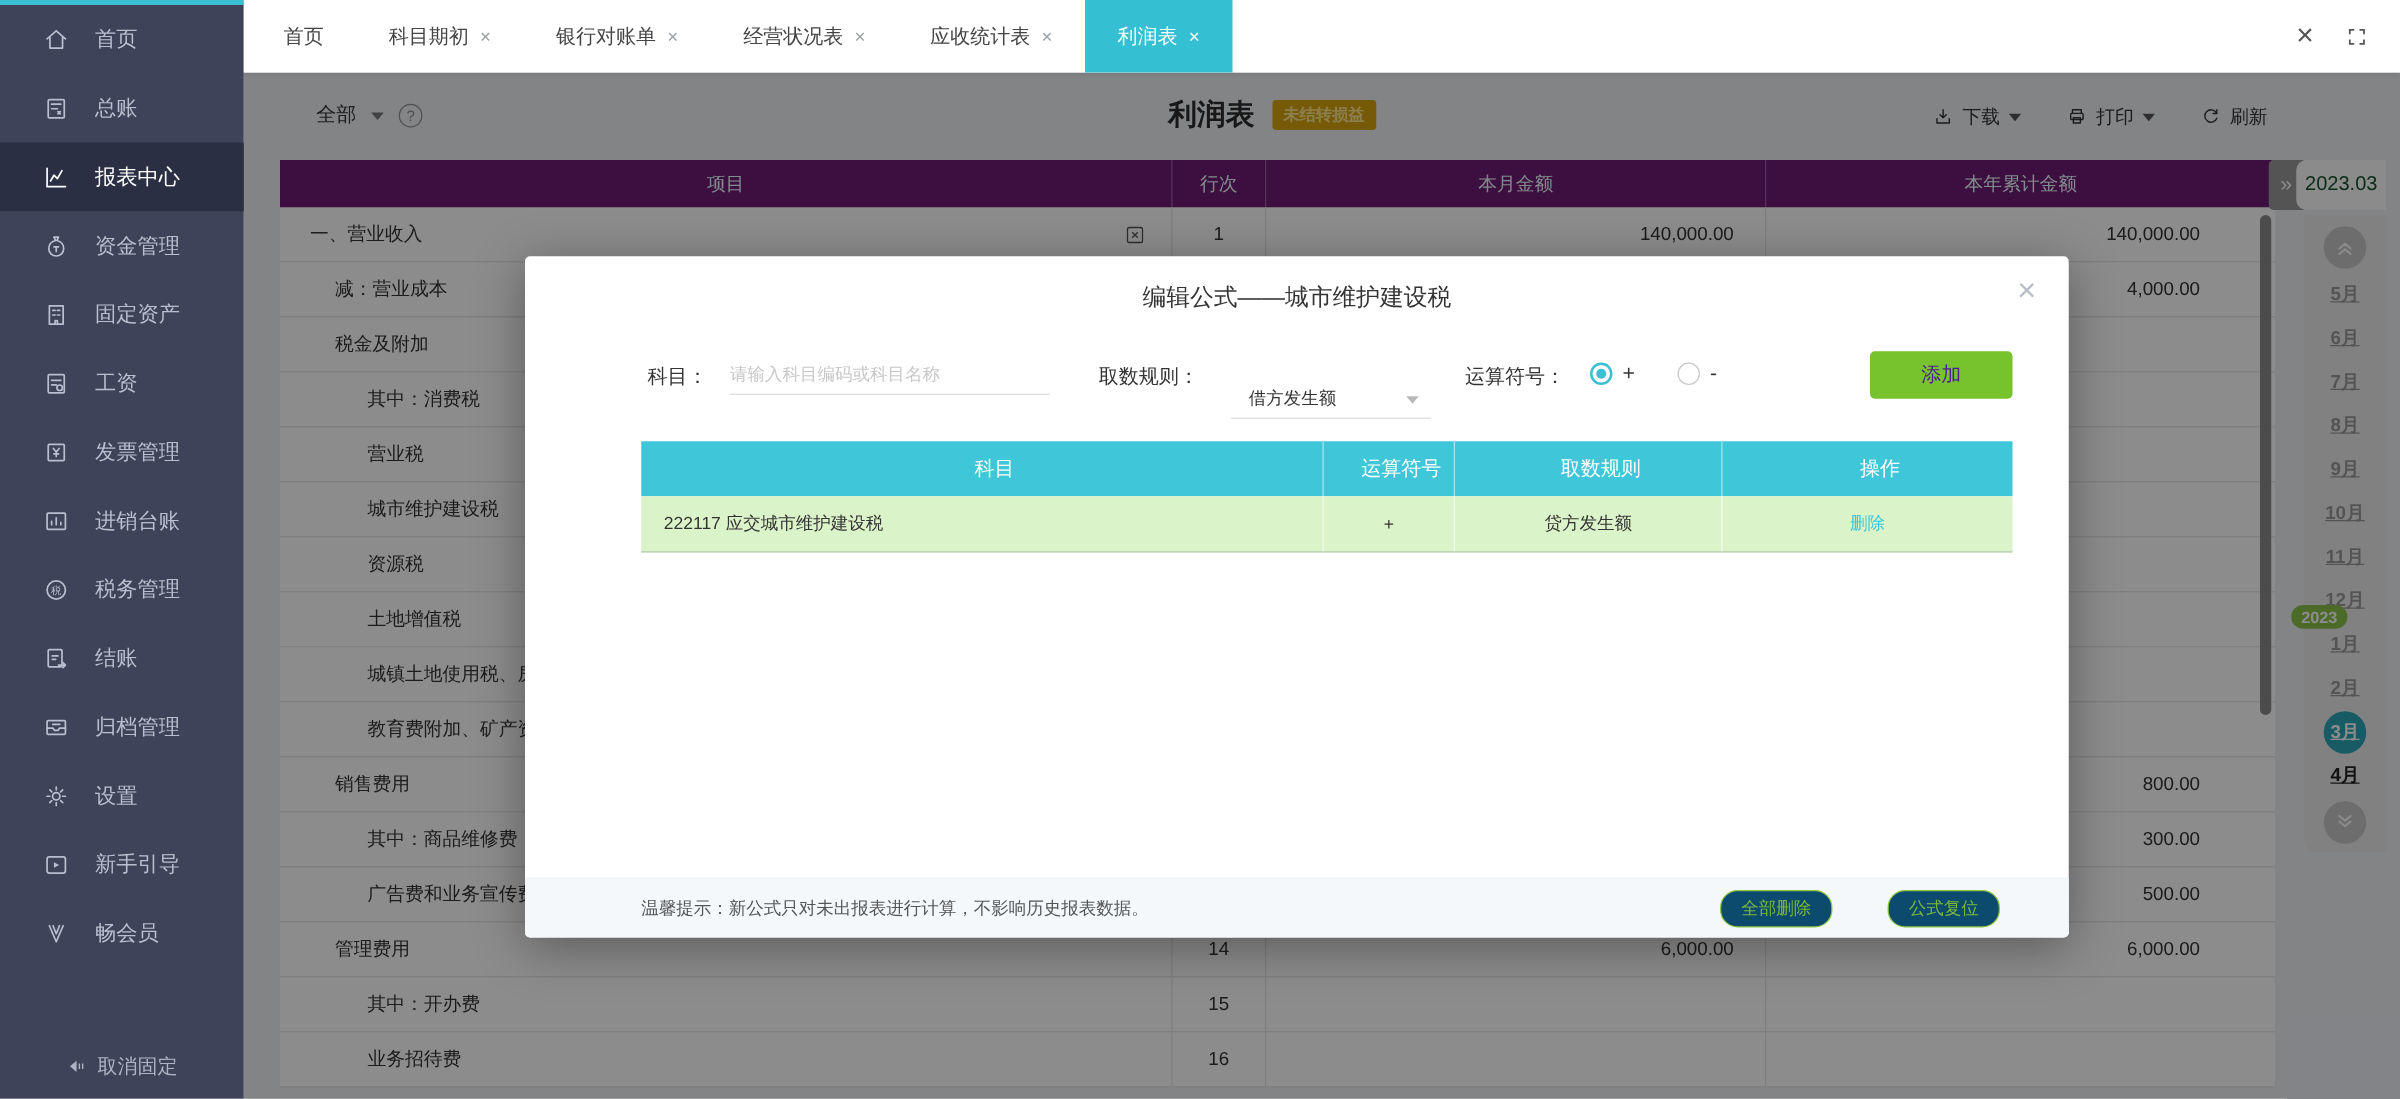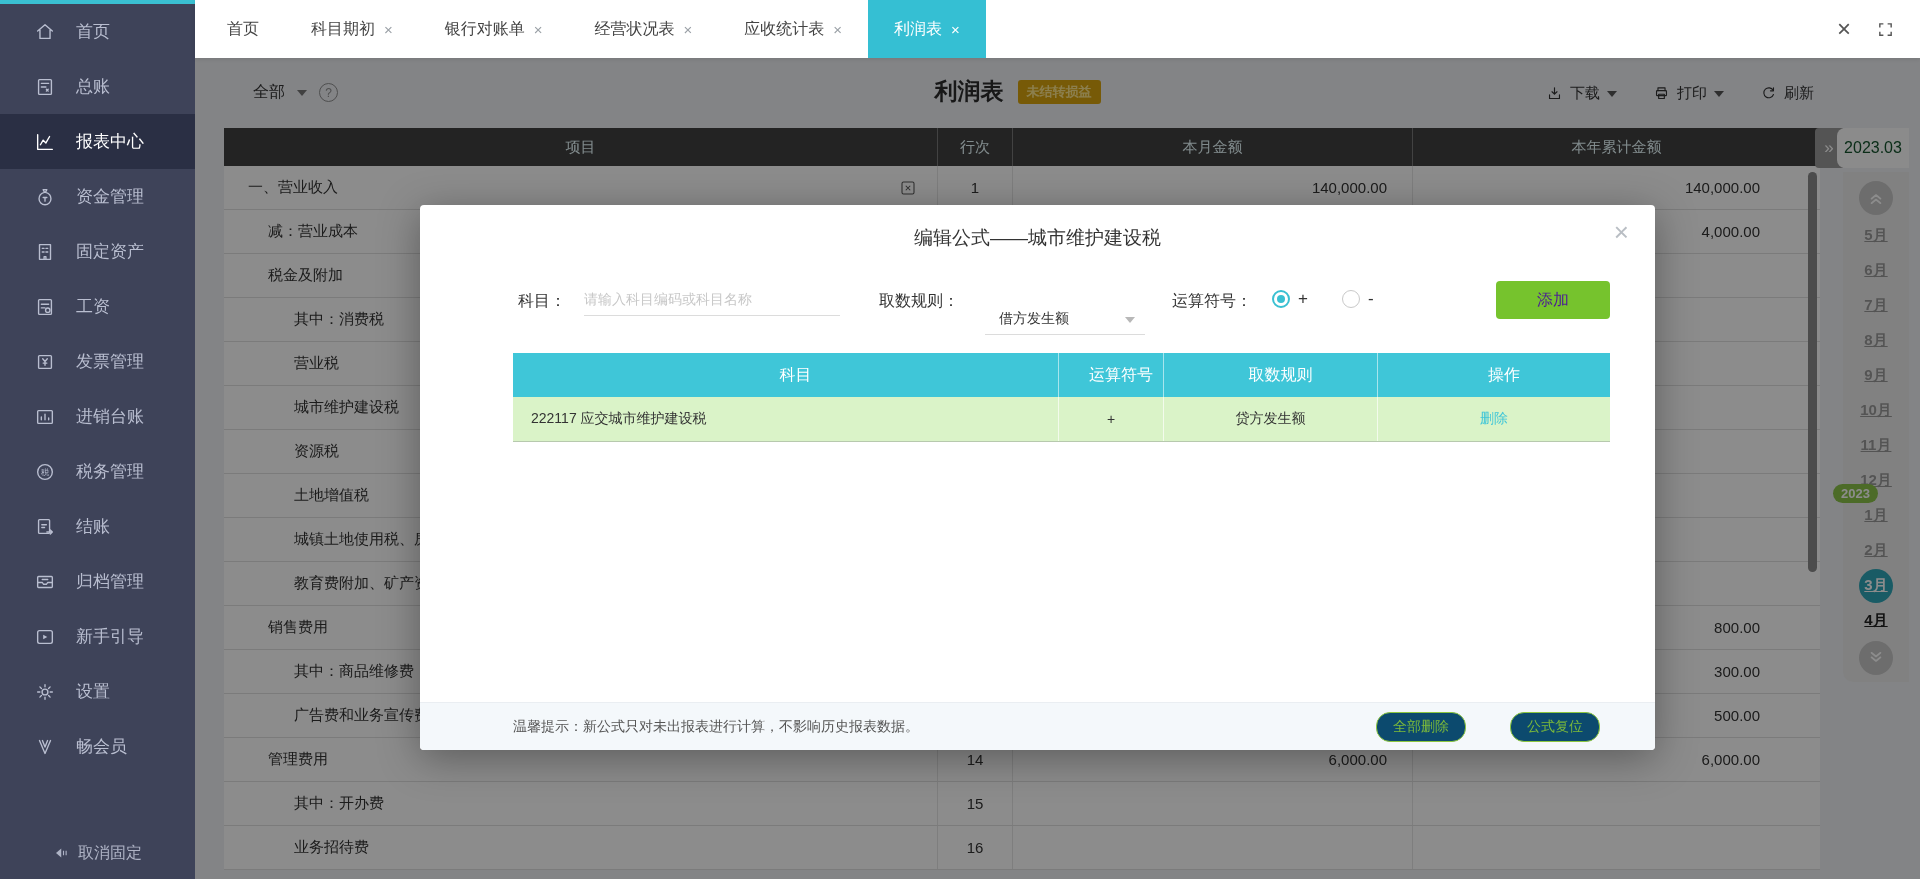--- a/index.html
+++ b/index.html
@@ -44,21 +44,21 @@
   .report-title { font-size:23px; font-weight:700; color:#2d2d2d; }
   .badge { background:#d9a40e; color:#ffe88f; font-size:13px; font-weight:700; padding:3px 9px; border-radius:3px; }
   .tools { position:absolute; right:106px; top:26px; display:flex; gap:36px; align-items:center;
            font-size:15px; color:#333; }
   .tool { display:flex; align-items:center; gap:7px; cursor:pointer; }
   .tool svg { width:17px; height:17px; stroke:#333; fill:none; stroke-width:1.6; stroke-linecap:round; stroke-linejoin:round; }
   .tool .caret { border-top-color:#555; }
 
   
   .report-table { position:absolute; left:29px; top:70px; width:1596px; }
-  .rt-header { display:flex; height:38px; background:#404040; color:#eafcff; font-size:15px; }
+  .rt-header { display:flex; height:38px; background:#701a75; color:#eafcff; font-size:15px; }
   .hc { display:flex; align-items:center; justify-content:center; }
   .hc + .hc { border-left:1px solid rgba(255,255,255,.30); }
   .w1 { width:713px; } .w2 { width:75px; } .w3 { width:400px; } .w4 { width:408px; }
   .rt-row { display:flex; height:44px; background:#fff; border-bottom:1px solid #e0e0e0;
             font-size:15px; color:#333; }
   .rc { display:flex; align-items:center; }
   .rc + .rc { border-left:1px solid #e6e6e6; }
   .c1 { position:relative; }
   .rname.ind0 { padding-left:24px; } .rname.ind1 { padding-left:44px; } .rname.ind2 { padding-left:70px; }
   .c2 { justify-content:center; }
@@ -220,31 +220,31 @@
     </div>
     <div class="side-item">
       <svg viewBox="0 0 24 24">
           <rect x="4" y="6" width="16" height="12" rx="1"></rect>
           <path d="M4 12.5h5l1.5 2h3l1.5-2h5 M9 9.3h6"></path>
         </svg>
       <span>归档管理</span>
     </div>
     <div class="side-item">
       <svg viewBox="0 0 24 24">
+          <circle cx="12" cy="12" r="3.2"></circle>
+          <path d="M12 4v2.4 M12 17.6V20 M4 12h2.4 M17.6 12H20 M6.4 6.4l1.7 1.7 M15.9 15.9l1.7 1.7 M17.6 6.4l-1.7 1.7 M8.1 15.9l-1.7 1.7"></path>
+        </svg>
+      <span>设置</span>
+    </div>
+    <div class="side-item">
+      <svg viewBox="0 0 24 24">
           <rect x="4" y="5" width="16" height="14" rx="2"></rect>
           <path d="M10 9.5v5l4.5-2.5z" fill="currentColor" stroke="none"></path>
         </svg>
       <span>新手引导</span>
-    </div>
-    <div class="side-item">
-      <svg viewBox="0 0 24 24">
-          <circle cx="12" cy="12" r="3.2"></circle>
-          <path d="M12 4v2.4 M12 17.6V20 M4 12h2.4 M17.6 12H20 M6.4 6.4l1.7 1.7 M15.9 15.9l1.7 1.7 M17.6 6.4l-1.7 1.7 M8.1 15.9l-1.7 1.7"></path>
-        </svg>
-      <span>设置</span>
     </div>
     <div class="side-item">
       <svg viewBox="0 0 24 24">
           <path d="M6 5l6 14L18 5"></path>
           <path d="M9.2 5l2.8 7 2.8-7"></path>
         </svg>
       <span>畅会员</span>
     </div>
 
     <div class="unpin">

